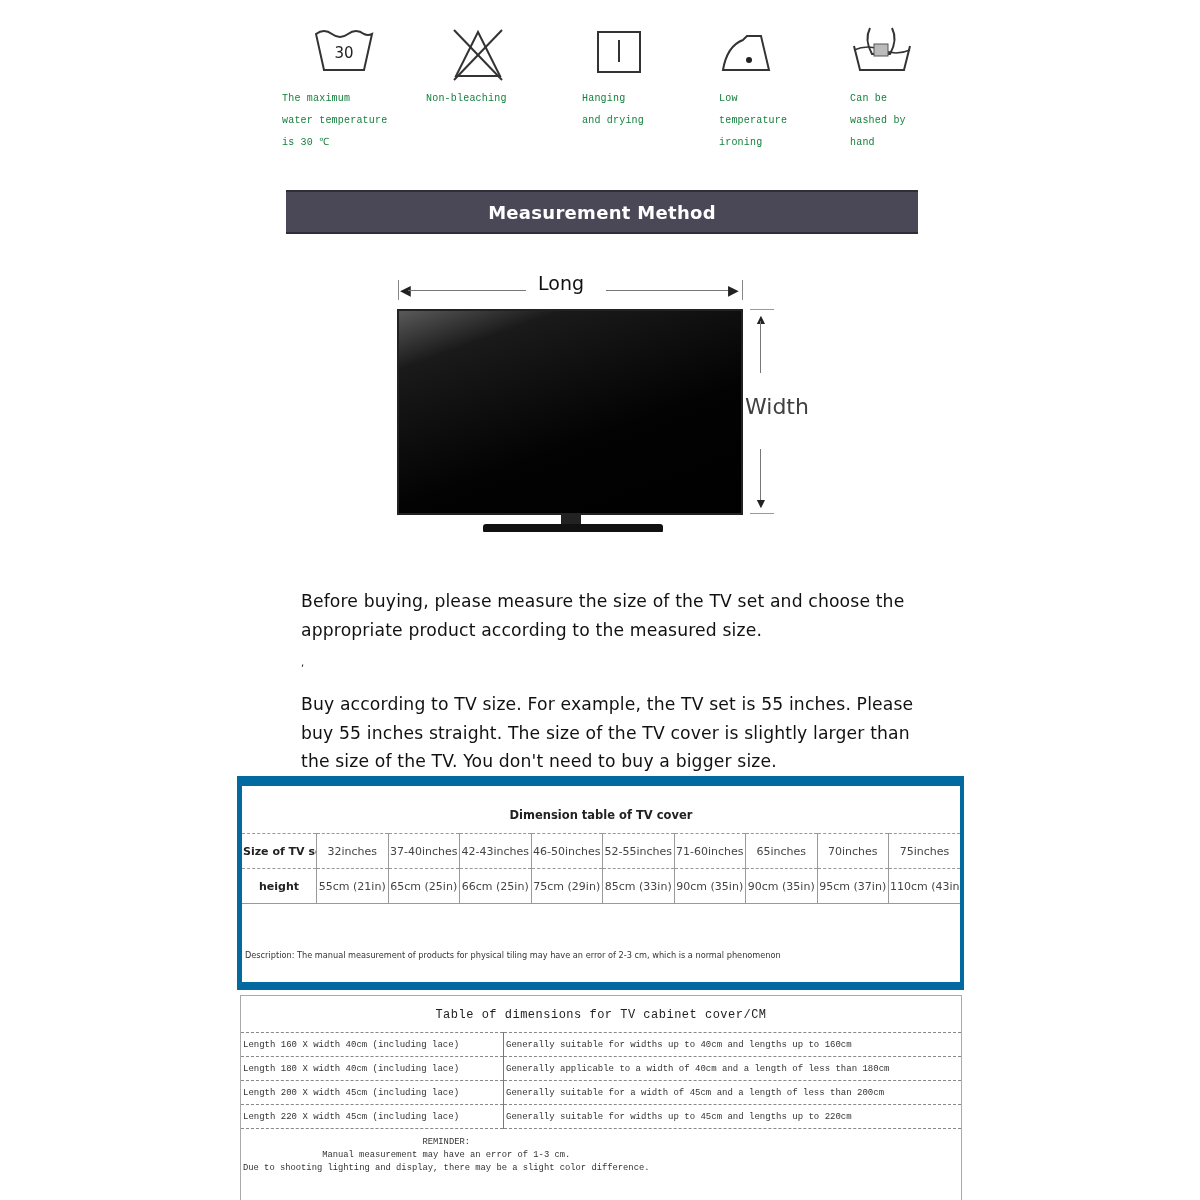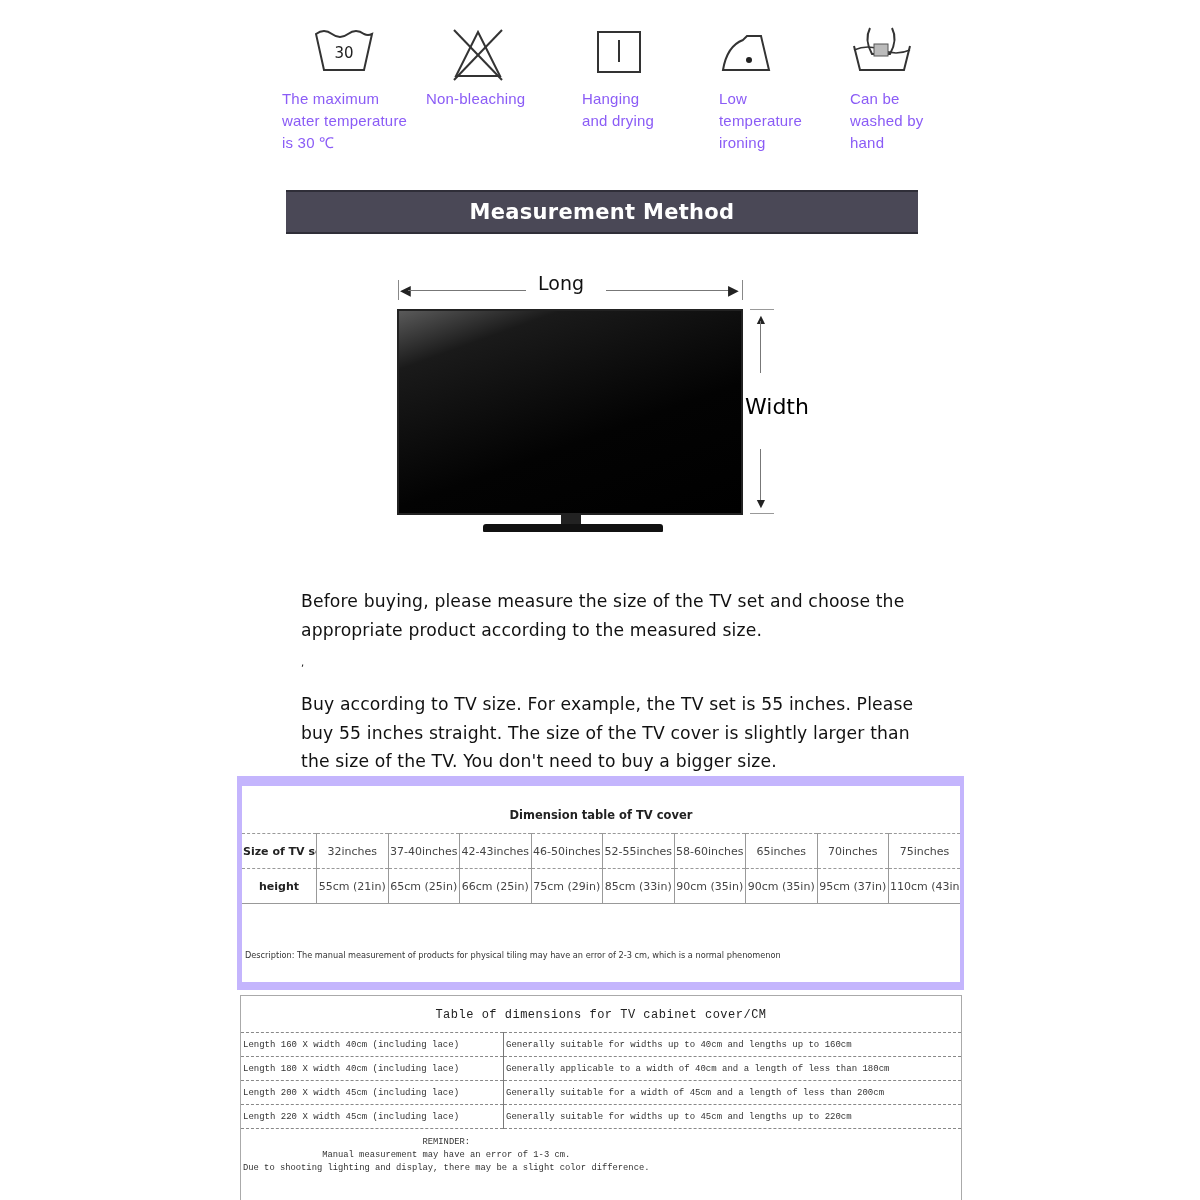--- a/index.html
+++ b/index.html
@@ -2,49 +2,49 @@
 <html><head>
 <meta charset="utf-8">
 <style>
   html, body { margin:0; padding:0; background:#ffffff; }
   body { width:1200px; height:1200px; position:relative; overflow:hidden; font-family:"Liberation Sans", sans-serif; color:#111; }
 
   
   .care-row { position:absolute; left:282px; top:24px; width:660px; height:135px; }
   .care-item { position:absolute; top:0; }
   .care-icon { width:64px; height:60px; display:block; }
-  .care-label { font-family:Liberation Sans, sans-serif; font-size:15px; line-height:22px; color:#8b5cf6; margin-top:4px; white-space:pre-line; letter-spacing:0.2px; }
+  .care-label { font-family:Liberation Mono, monospace; font-size:10px; line-height:22px; color:#15803d; margin-top:4px; white-space:pre-line; letter-spacing:0.2px; }
 
   
   .banner { position:absolute; left:286px; top:190px; width:632px; height:44px; background:#4a4856; border-top:2px solid #2f2e38; border-bottom:2px solid #2f2e38; box-sizing:border-box; display:flex; align-items:center; justify-content:center; }
-  .banner-title { color:#fff; font-family:"DejaVu Sans", sans-serif; font-weight:bold; font-size:21px; letter-spacing:0.3px; }
+  .banner-title { color:#fff; font-family:"DejaVu Sans", sans-serif; font-weight:bold; font-size:18px; letter-spacing:0.3px; }
 
   
   .diagram { position:absolute; left:378px; top:262px; width:460px; height:290px; }
   .tv-screen { position:absolute; left:19px; top:47px; width:346px; height:206px; background:linear-gradient(160deg,#5a5a5a 0%,#1a1a1a 18%,#030303 60%,#000 100%); border:2px solid #222; box-sizing:border-box; }
   .tv-neck { position:absolute; left:183px; top:253px; width:20px; height:10px; background:#222; }
   .tv-base { position:absolute; left:105px; top:262px; width:180px; height:8px; background:#111; border-radius:3px 3px 1px 1px; }
   .dim-long { position:absolute; left:20px; top:14px; width:345px; height:28px; }
   .dim-long .line { position:absolute; top:14px; height:1px; background:#777; }
   .dim-long .tick { position:absolute; top:4px; width:1px; height:20px; background:#888; }
   .dim-long .arrow { position:absolute; top:7px; font-size:14px; color:#222; line-height:14px; }
   .long-label { position:absolute; left:140px; top:-4px; font-family:"DejaVu Sans", sans-serif; font-size:19px; color:#111; }
   .dim-width { position:absolute; left:372px; top:47px; width:90px; height:206px; }
   .dim-width .vline { position:absolute; left:10px; width:1px; background:#777; }
   .dim-width .htick { position:absolute; left:0; width:24px; height:1px; background:#999; }
   .dim-width .arrow { position:absolute; left:4px; font-size:14px; color:#222; }
-  .width-label { position:absolute; left:-5px; top:85px; font-family:"DejaVu Sans", sans-serif; font-size:22px; color:#000000; }
+  .width-label { position:absolute; left:-5px; top:85px; font-family:"DejaVu Sans", sans-serif; font-size:22px; color:#404040; }
 
   
   .info-text { position:absolute; left:292px; top:578px; width:640px; font-family:"DejaVu Sans", sans-serif; font-size:17.2px; line-height:28.5px; color:#111; letter-spacing:0.15px; }
   .info-text p { margin:9px; }
   .info-text .dot { height:28px; line-height:20px; font-size:10px; }
 
   
-  .dim-table-wrap { position:absolute; left:237px; top:776px; width:727px; height:214px; background:#c4b5fd; box-sizing:border-box; padding:10px 4px 8px 5px; }
+  .dim-table-wrap { position:absolute; left:237px; top:776px; width:727px; height:214px; background:#0369a1; box-sizing:border-box; padding:10px 4px 8px 5px; }
   .dim-table-inner { background:#fff; width:100%; height:100%; position:relative; }
   .dim-title { position:absolute; left:0; right:0; top:22px; text-align:center; font-family:"DejaVu Sans", sans-serif; font-weight:bold; font-size:11.5px; color:#222; }
   table.dims { position:absolute; left:0; top:47px; width:100%; border-collapse:collapse; table-layout:fixed; }
   table.dims td { border-top:1px dashed #999; border-left:1px solid #999; height:32px; font-size:11px; font-family:"DejaVu Sans", sans-serif; color:#444; text-align:center; white-space:nowrap; overflow:hidden; }
   table.dims td:first-child { border-left:none; font-weight:bold; color:#222; width:72px; }
   table.dims tr:last-child td { border-bottom:1px solid #999; }
   .dim-desc { position:absolute; left:3px; top:164px; font-size:8.2px; color:#333; font-family:"DejaVu Sans", sans-serif; white-space:nowrap; }
 
   
   .cab-wrap { position:absolute; left:240px; top:995px; width:722px; height:251px; border:1px solid #aaa; box-sizing:border-box; }
@@ -146,21 +146,21 @@
     <div class="dim-title">Dimension table of TV cover</div>
     <table class="dims">
       <tbody>
           <tr>
         <td>Size of TV set</td>
         <td>32inches</td>
         <td>37-40inches</td>
         <td>42-43inches</td>
         <td>46-50inches</td>
         <td>52-55inches</td>
-        <td>58-60inches</td>
+        <td>71-60inches</td>
         <td>65inches</td>
         <td>70inches</td>
         <td>75inches</td>
       </tr>
       <tr>
         <td>height</td>
         <td>55cm (21in)</td>
         <td>65cm (25in)</td>
         <td>66cm (25in)</td>
         <td>75cm (29in)</td>

